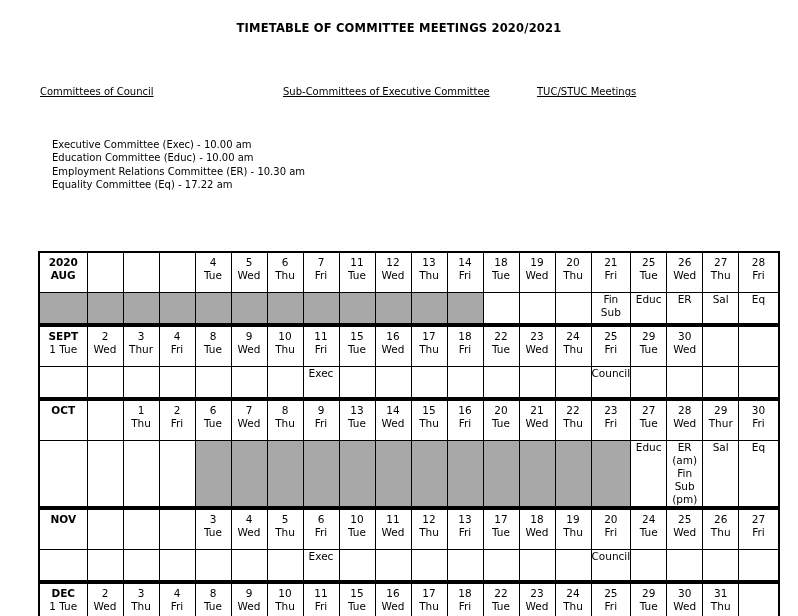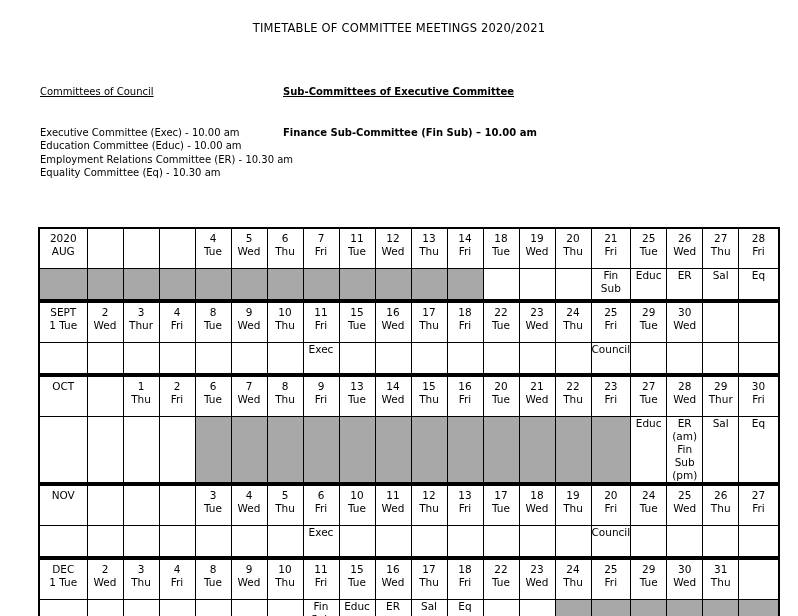--- a/index.html
+++ b/index.html
@@ -6,70 +6,71 @@
   body {
     width:798px; height:616px; overflow:hidden;
     font-family:"DejaVu Sans","Liberation Sans",sans-serif;
     color:#000;
   }
   .page { position:relative; width:798px; height:616px; background:#fff; }
 
   .title {
     margin:0; padding-top:21px;
     text-align:center;
-    font-size:11.5px; font-weight:normal; letter-spacing:0.2px;
+    font-size:11.5px; font-weight:bold; letter-spacing:0.2px;
   }
 
   .legend {
     display:flex; margin:23px 0 0 40px;
     font-size:10px; line-height:13.5px;
   }
   .legend-col { flex:none; white-space:pre; }
   .legend-col.c1 { width:243px; }
-  .legend-col.c2 { width:254px;font-weight:bold; }
+  .legend-col.c2 { width:254px; }
   .legend-col.c3 { width:240px; }
   .legend-heading { text-decoration:underline; }
-  .legend ul { list-style:none; margin:0; padding:0; }
+  .legend ul { list-style:none; margin:12px; padding:0; }
 
   table.timetable {
     border-collapse:collapse; table-layout:fixed;
     margin:20px 0 0 38px;
     border:2px solid #000; border-bottom:4px solid #000;
   }
   table.timetable td {
     border:1px solid #000;
     padding:0; text-align:center; vertical-align:top;
     font-size:10.5px; line-height:13px;
     overflow:visible;
   }
   tr.dayrow td { height:36px; padding-top:3px; }
   td.labelcell { text-align:left; padding-left:4px; padding-right:1px; }
-  td.labelcell .bl { font-weight:normal; }
+  td.labelcell .bl { font-weight:bold; }
   td.mcell { height:30px; padding-top:2px; white-space:pre-line; }
   td.gray { background:#a8a8a8; }
   td.gsep { border-right:5px solid #000; }
   tr.month-top td { border-top:4px solid #000; }
 </style>
 </head>
 <body>
 
 <div class="page">
 
   <h1 class="title">TIMETABLE OF COMMITTEE MEETINGS 2020/2021</h1>
 
   <div class="legend">
     <div class="legend-col c1">
       <div class="legend-heading">Committees of Council</div>
-      <ul><li>Executive Committee (Exec) - 10.00 am</li><li>Education Committee (Educ) - 10.00 am</li><li>Employment Relations Committee (ER) - 10.30 am</li><li>Equality Committee (Eq) - 10.30 am</li></ul>
+      <ul><li>Executive Committee (Exec) - 10.00 am</li><li>Education Committee (Educ) - 10.00 am</li><li>Employment Relations Committee (ER) - 10.30 am</li><li>Equality Committee (Eq) - 17.22 am</li></ul>
     </div>
     <div class="legend-col c2">
       <div class="legend-heading">Sub-Committees of Executive Committee</div>
-      <ul><li>Finance Sub-Committee (Fin Sub) – 10.00 am</li></ul>
+      <ul></ul>
     </div>
     <div class="legend-col c3">
+      <div class="legend-heading">TUC/STUC Meetings</div>
     </div>
   </div>
 
   <table class="timetable">
     <colgroup id="tt-cols">
         <col style="width: 48px;">
         <col style="width: 36px;">
         <col style="width: 36px;">
         <col style="width: 36px;">
         <col style="width: 36px;">

